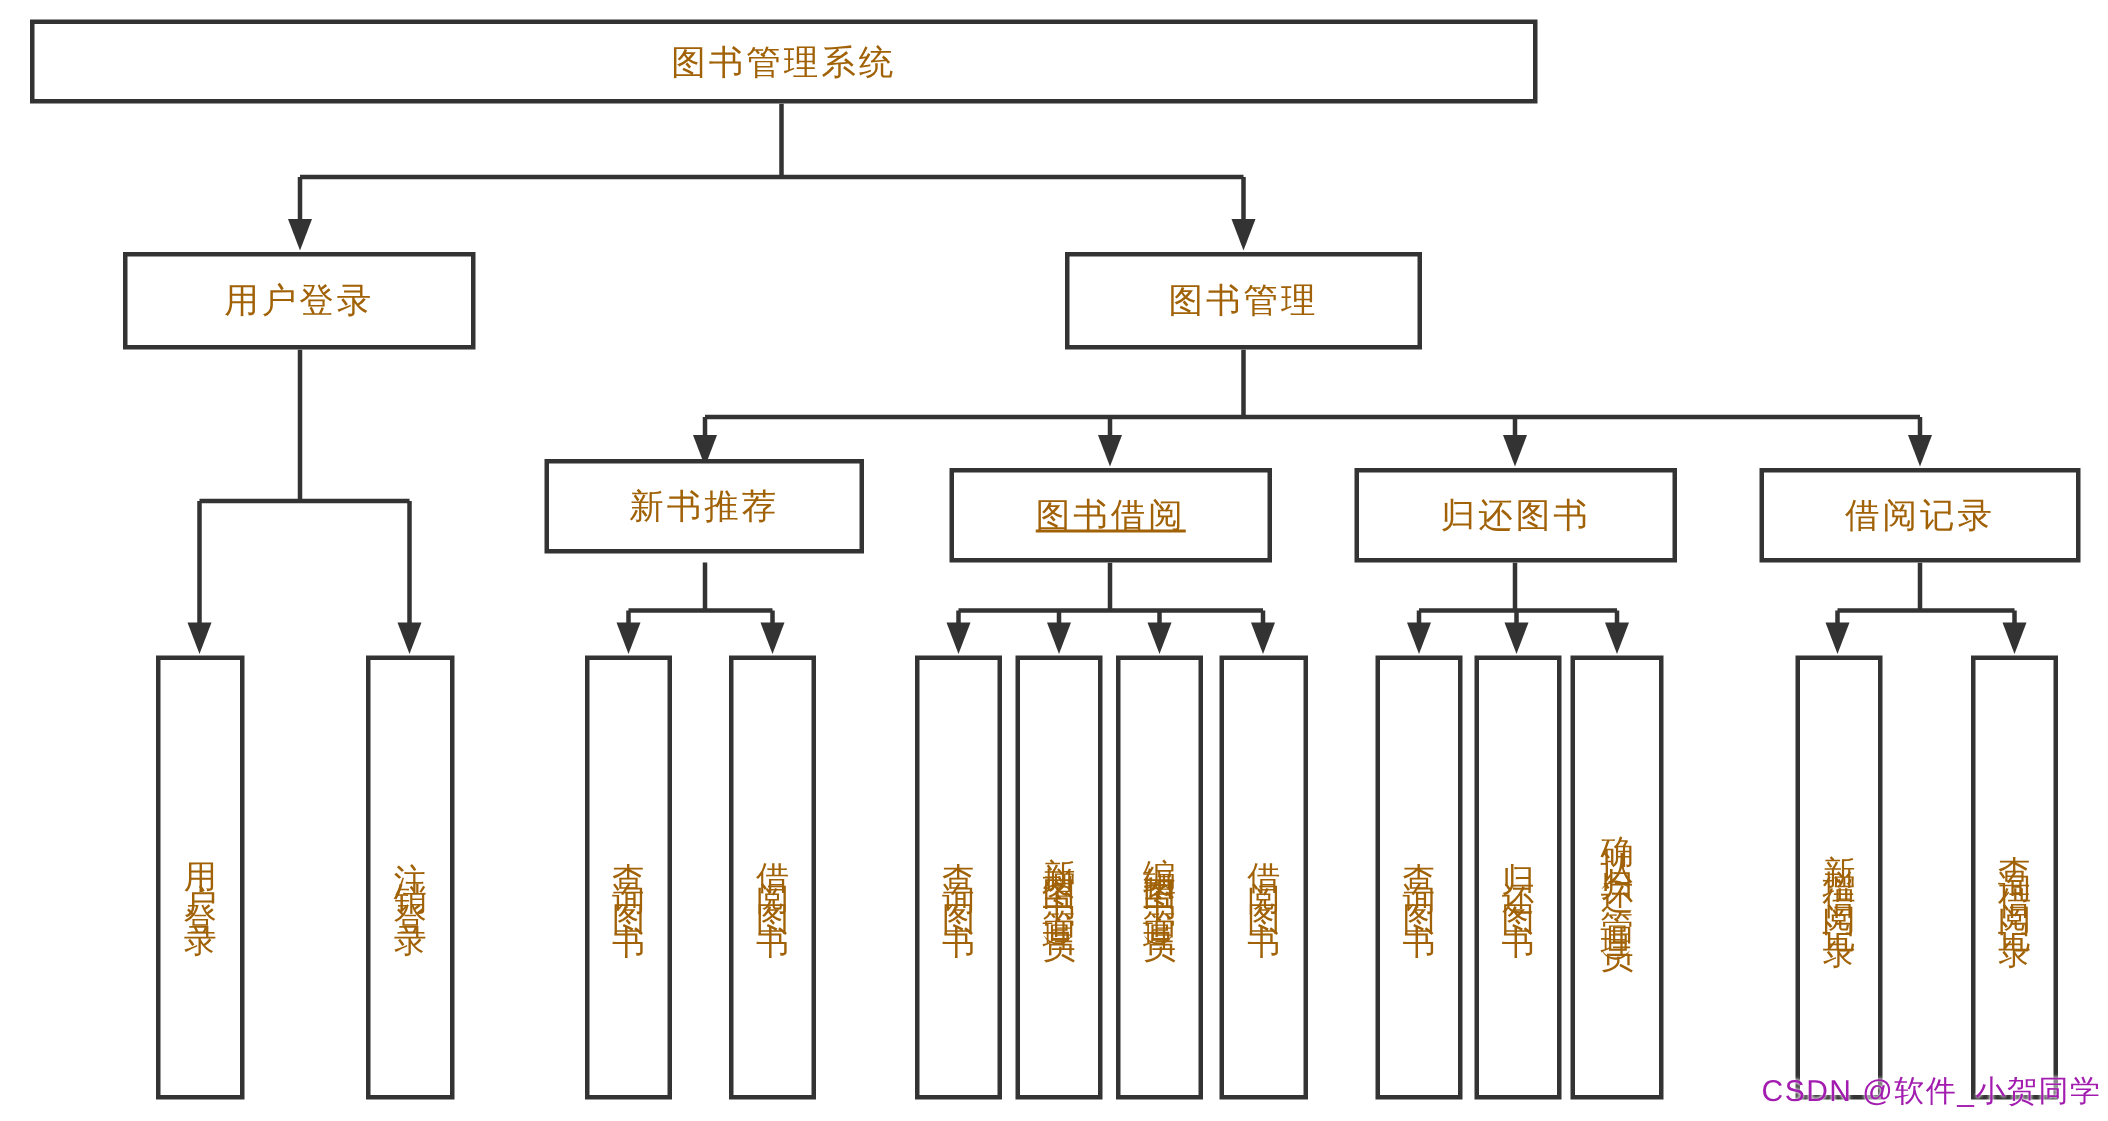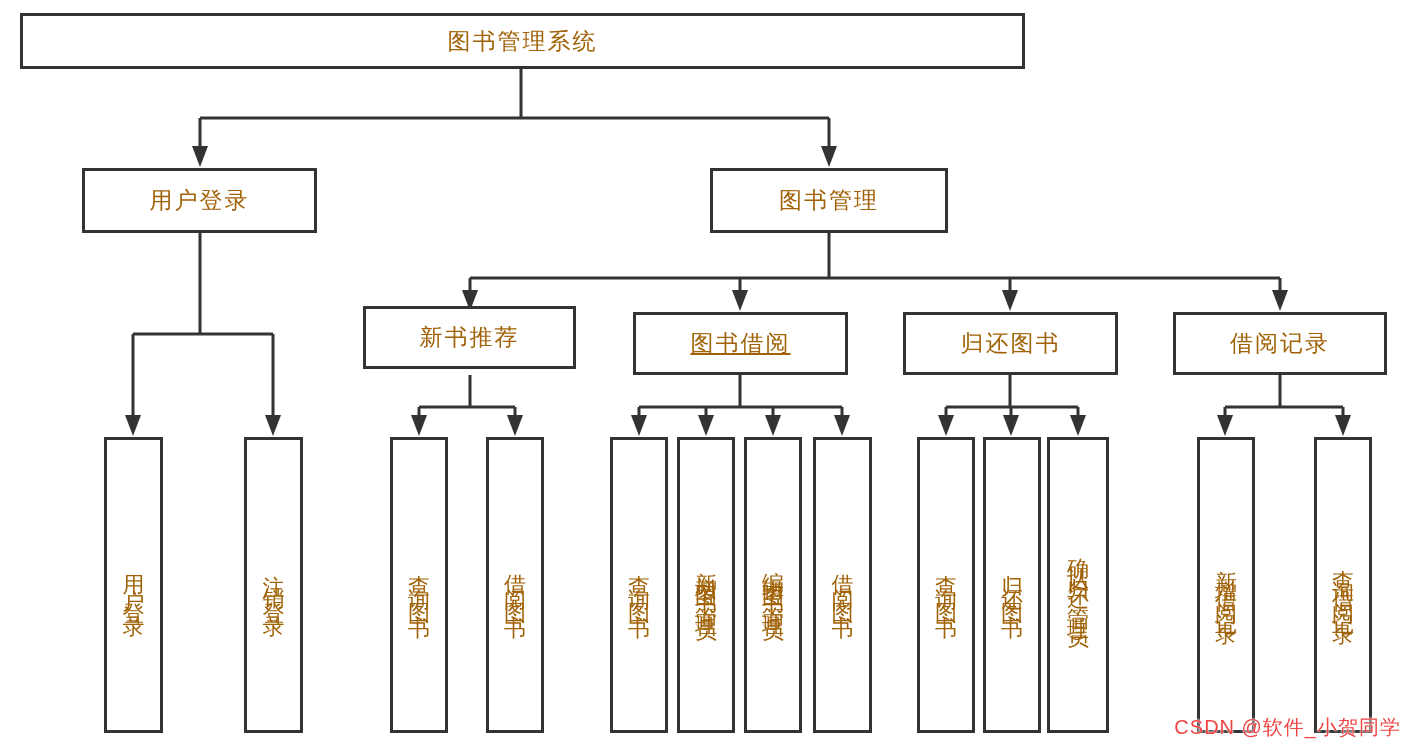--- a/index.html
+++ b/index.html
@@ -25,21 +25,21 @@
     writing-mode:vertical-rl;
     text-orientation:mixed;
     line-height:1;
   }
   .ls14 span{letter-spacing:14px;}
   .ls11 span{letter-spacing:11px;}
   .ls10 span{letter-spacing:10px;}
   .ls7  span{letter-spacing:7px;}
   #watermark{
     position:absolute;right:4px;bottom:6px;
-    font-size:20px;color:#ef4444;letter-spacing:1px;
+    font-size:20px;color:#a21caf;letter-spacing:1px;
     text-shadow:0 0 2px #ffffff,0 0 3px #ffffff;
     z-index:5;white-space:nowrap;
   }
 </style>
 </head>
 <body>
 
 <div id="stage">
 
   <svg id="connectors" width="1405" height="747" viewBox="0 0 1405 747" aria-hidden="true">

